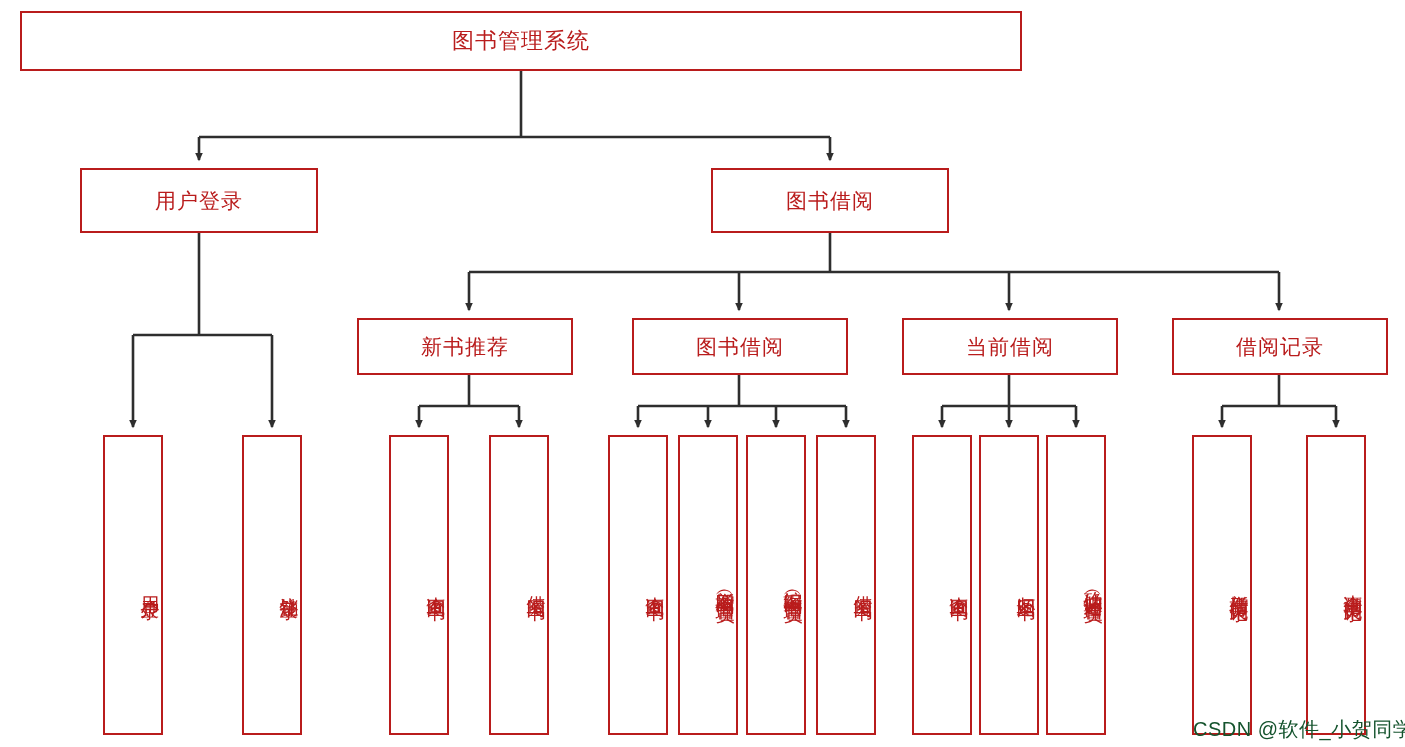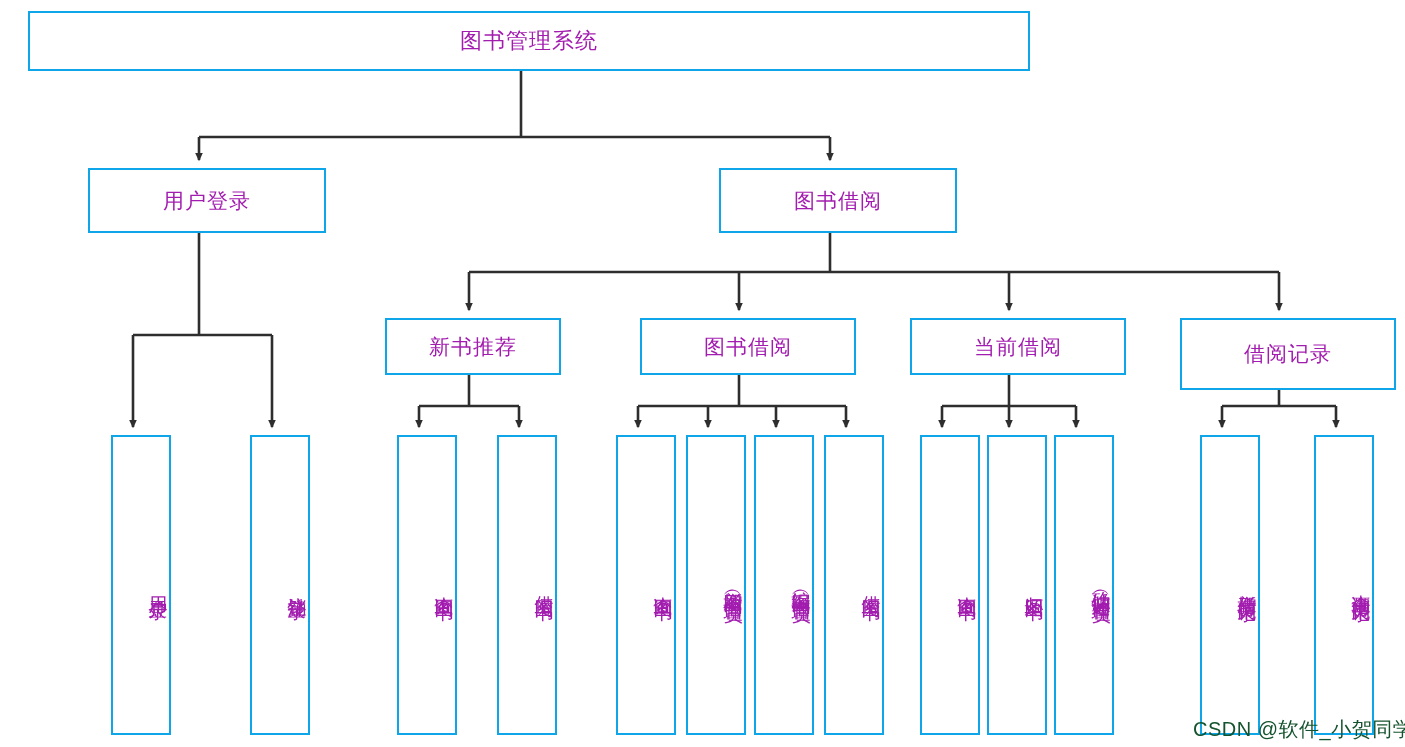--- a/index.html
+++ b/index.html
@@ -23,27 +23,26 @@
     left: 0;
     top: 0;
     width: 1405px;
     height: 747px;
     pointer-events: none;
   }
   .node {
     position: absolute;
     box-sizing: border-box;
     background: #ffffff;
-    border: 2px solid #0ea5e9;
+    border: 2px solid #b91c1c;
     display: flex;
     align-items: center;
     justify-content: center;
-    color: #a21caf;
+    color: #b91c1c;
     text-align: center;
-    margin-left: 8px;
   }
   .node.horiz {
     font-size: 21px;
     letter-spacing: 1px;
     line-height: 1.2;
   }
   .node.root {
     font-size: 22px;
   }
   .node.vert {
@@ -130,30 +129,30 @@
     <span>图书管理系统</span>
   </div>
 
   <div class="node horiz" style="left:80px; top:168px; width:238px; height:65px;">
     <span>用户登录</span>
   </div>
   <div class="node horiz" style="left:711px; top:168px; width:238px; height:65px;">
     <span>图书借阅</span>
   </div>
 
-  <div class="node horiz" style="left:377px; top:318px; width:176px; height:57px;">
+  <div class="node horiz" style="left:357px; top:318px; width:216px; height:57px;">
     <span>新书推荐</span>
   </div>
   <div class="node horiz" style="left:632px; top:318px; width:216px; height:57px;justify-content:center;">
     <span>图书借阅</span>
   </div>
   <div class="node horiz" style="left:902px; top:318px; width:216px; height:57px;">
     <span>当前借阅</span>
   </div>
-  <div class="node horiz" style="left:1172px; top:318px; width:216px; height:72px;">
+  <div class="node horiz" style="left:1172px; top:318px; width:216px; height:57px;">
     <span>借阅记录</span>
   </div>
 
   <div class="node vert" style="left:103px; top:435px; width:60px; height:300px;">
     <span class="vlabel">用户登录</span>
   </div>
   <div class="node vert" style="left:242px; top:435px; width:60px; height:300px;">
     <span class="vlabel">注销登录</span>
   </div>
 

